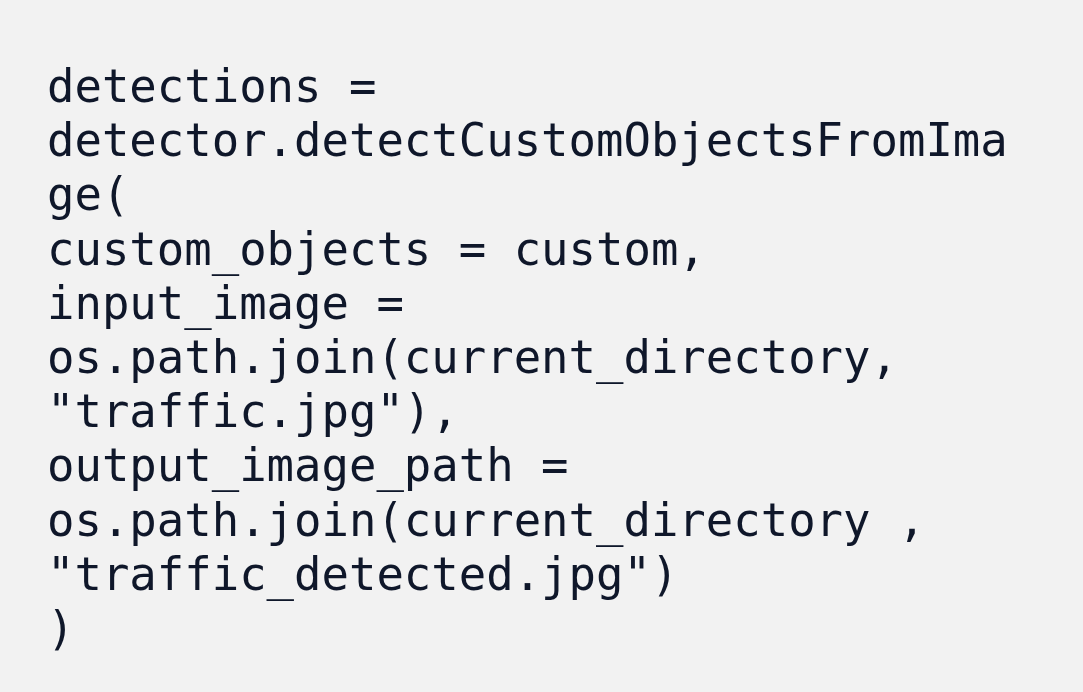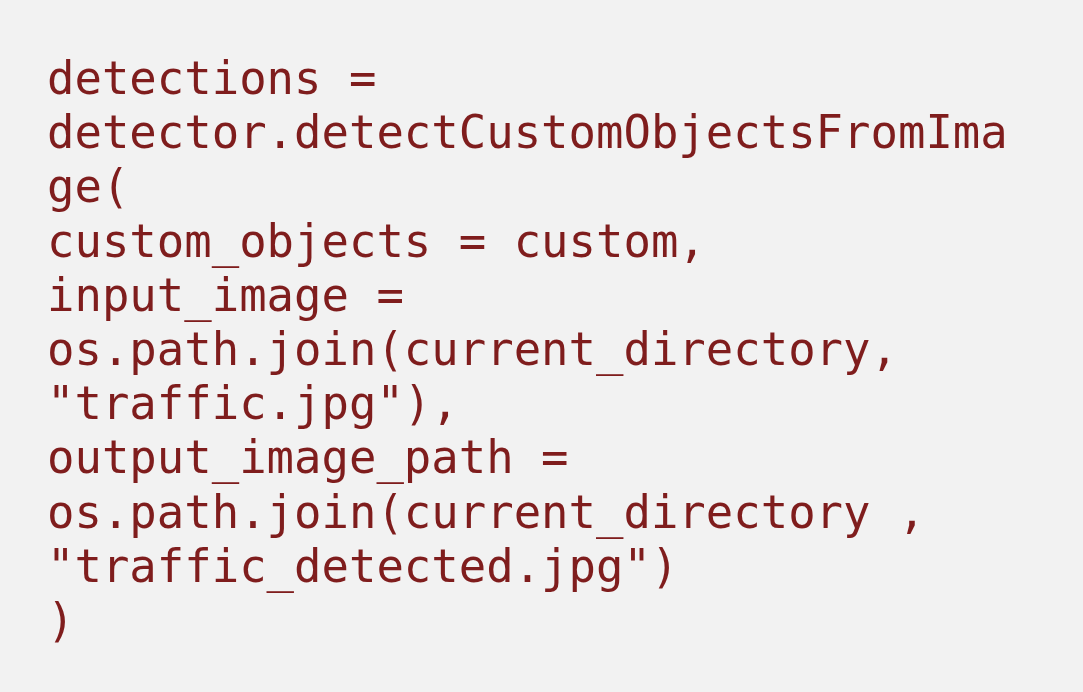--- a/index.html
+++ b/index.html
@@ -9,26 +9,26 @@
     body {
       width: 1083px;
       height: 692px;
       background: #f2f2f2;
       overflow: hidden;
       position: relative;
     }
     .code-block {
       position: absolute;
       left: 47px;
-      top: 52px;
+      top: 60px;
       margin: 0;
       font-family: "DejaVu Sans Mono", "Liberation Mono", monospace;
       font-size: 45.6px;
       line-height: 54.2px;
-      color: #7f1d1d;
+      color: #0f172a;
       white-space: pre;
     }
     .code-line {
       display: block;
       height: 54.2px;
     }
   </style>
 </head>
 <body>
 

